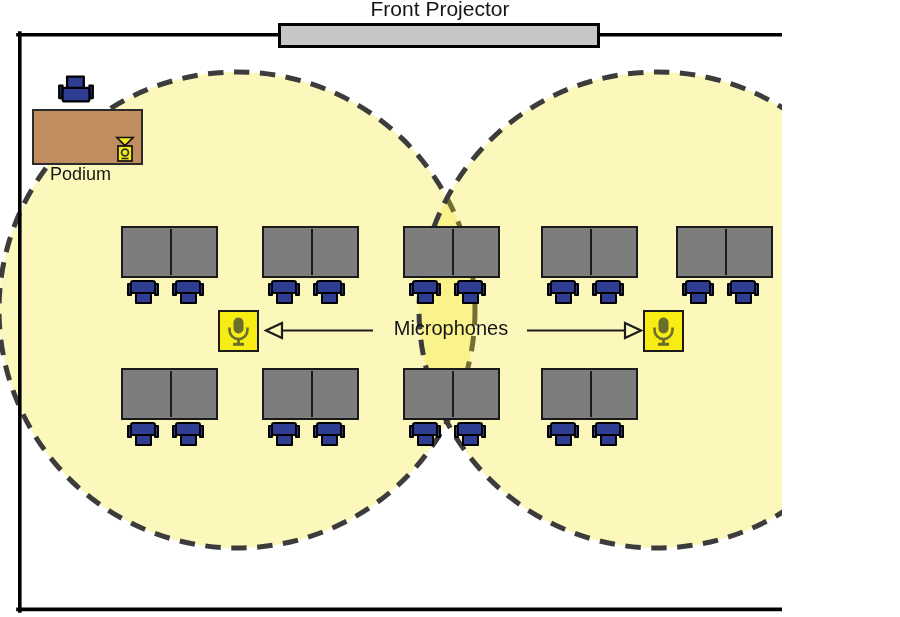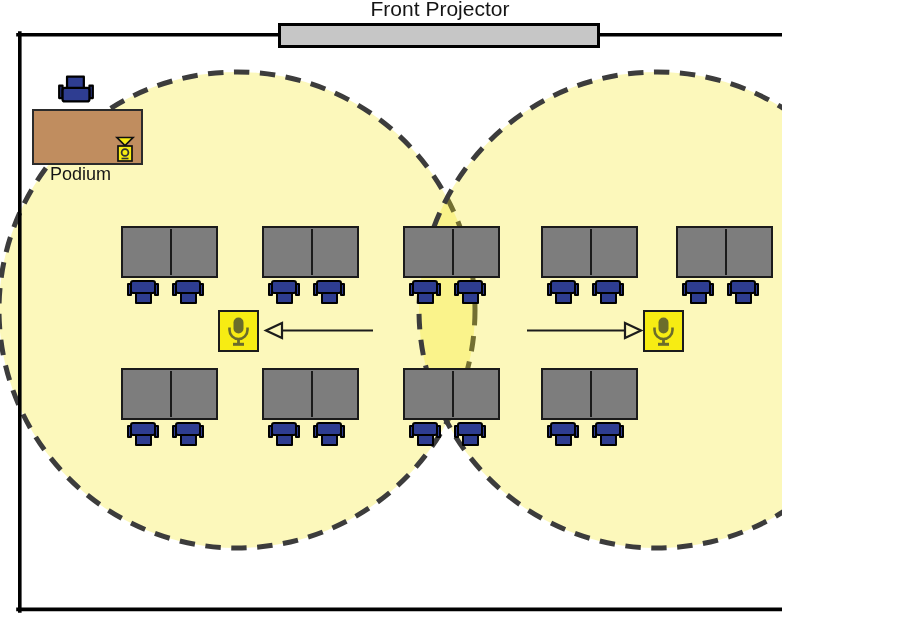--- a/index.html
+++ b/index.html
@@ -275,13 +275,14 @@
       <div class="mic-box" style="left: 643px; top: 310px;">
         <svg width="27" height="31" viewBox="0 0 27 31">
           <rect class="mic-cap" x="8.5" y="1.5" width="10" height="16" rx="5"></rect>
           <path class="mic-line" d="M4.5 11.5 v2.5 a9 9 0 0 0 18 0 v-2.5" stroke-width="2.6"></path>
           <line class="mic-line" x1="13.5" y1="23" x2="13.5" y2="27" stroke-width="2.8"></line>
           <line class="mic-line" x1="8" y1="28.3" x2="19" y2="28.3" stroke-width="3"></line>
         </svg>
       </div>
     </div>
 
+  <div class="lbl microphones-label">Microphones</div>
 </div>
 
 </body></html>

